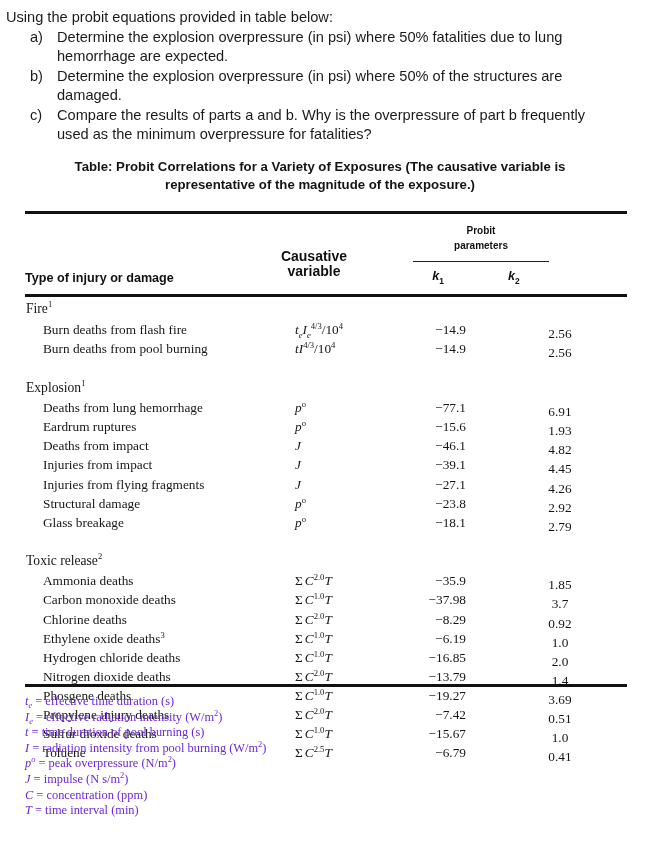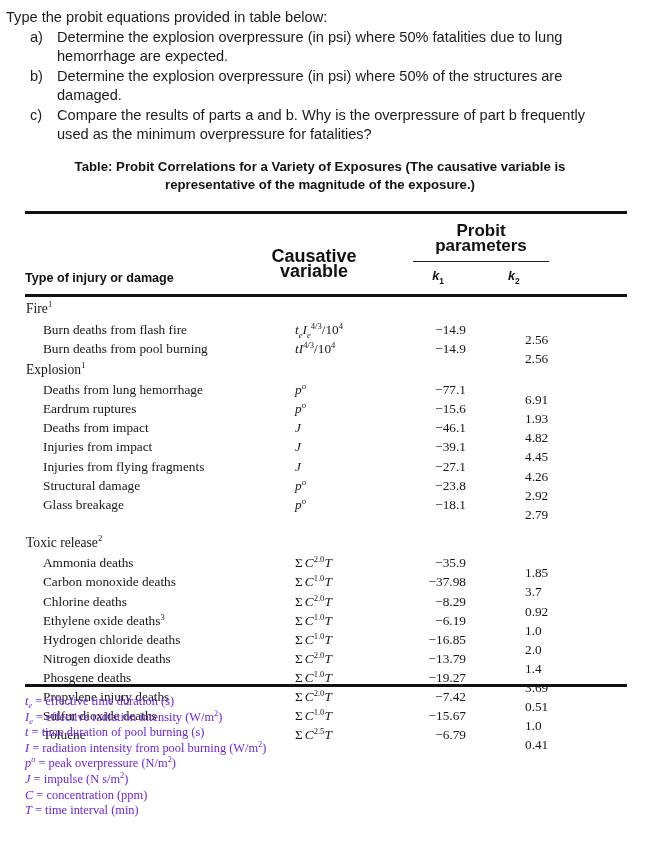--- a/index.html
+++ b/index.html
@@ -106,29 +106,29 @@
   #hdr-type {
     left: 25px;
     top: 66px;
     font-size: 12.6px;
   }
   #hdr-causative {
     left: 258px;
     top: 44px;
     width: 112px;
     text-align: center;
-    font-size: 18px;
+    font-size: 14px;
     line-height: 15px;
   }
   #hdr-probit {
     left: 400px;
     top: 18px;
     width: 162px;
     text-align: center;
-    font-size: 17px;
+    font-size: 10px;
     line-height: 15px;
   }
   #hdr-k1 {
     left: 402px;
     top: 64px;
     width: 72px;
     text-align: center;
     font-size: 12.6px;
     font-style: italic;
   }
@@ -180,23 +180,23 @@
     position: absolute;
     left: 378px;
     top: 0;
     width: 88px;
     text-align: right;
     font-family: "Liberation Serif", serif;
   }
   .cell-k2 {
     position: absolute;
     left: 525px;
-    top: 10px;
+    top: 4px;
     width: 70px;
-    text-align: left;
+    text-align: center;
     font-family: "Liberation Serif", serif;
   }
   .cell-var i, .cell-var em { font-style: italic; }
   .cell-var .sig { font-style: normal; padding-right: 2px; }
   sup.fn {
     font-size: 8.6px;
     vertical-align: super;
     line-height: 0;
   }
 
@@ -211,21 +211,21 @@
     line-height: 15.6px;
     color: #6d28d9;
   }
   #footnotes .fline { white-space: nowrap; }
   #footnotes i { font-style: italic; }
 </style>
 </head>
 <body>
 
 <div id="question-block">
-  <div class="q-intro">Type the probit equations provided in table below:</div>
+  <div class="q-intro">Using the probit equations provided in table below:</div>
   <ul class="q-list">
     <li class="q-item">
       <span class="q-marker">a)</span>
       <span class="q-text">Determine the explosion overpressure (in psi) where 50% fatalities due to lung hemorrhage are expected.</span>
     </li>
     <li class="q-item">
       <span class="q-marker">b)</span>
       <span class="q-text">Determine the explosion overpressure (in psi) where 50% of the structures are damaged.</span>
     </li>
     <li class="q-item">
@@ -270,21 +270,21 @@
         <div class="cell-var"><i>t<sub class="vsub" style="font-size: 8.6px; vertical-align: sub; line-height: 0;">e</sub>I<sub class="vsub" style="font-size: 8.6px; vertical-align: sub; line-height: 0;">e</sub></i><sup class="vsup" style="font-size: 8.6px; vertical-align: super; line-height: 0; font-style: normal;">4/3</sup>/10<sup class="vsup" style="font-size: 8.6px; vertical-align: super; line-height: 0; font-style: normal;">4</sup></div>
         <div class="cell-k1">−14.9</div>
         <div class="cell-k2">2.56</div>
       </div>
       <div class="row">
         <div class="cell-label">Burn deaths from pool burning</div>
         <div class="cell-var"><i>tI</i><sup class="vsup" style="font-size: 8.6px; vertical-align: super; line-height: 0; font-style: normal;">4/3</sup>/10<sup class="vsup" style="font-size: 8.6px; vertical-align: super; line-height: 0; font-style: normal;">4</sup></div>
         <div class="cell-k1">−14.9</div>
         <div class="cell-k2">2.56</div>
       </div>
-      <div class="row group" style="margin-top: 2px; padding-left: 28px;">
+      <div class="row group" style="margin-top: 20px; padding-left: 28px;">
         <div class="cell-label">Explosion<sup class="fn">1</sup></div>
       </div>
       <div class="row">
         <div class="cell-label">Deaths from lung hemorrhage</div>
         <div class="cell-var"><i>p</i><sup class="vsup" style="font-size: 8.6px; vertical-align: super; line-height: 0; font-style: normal;">o</sup></div>
         <div class="cell-k1">−77.1</div>
         <div class="cell-k2">6.91</div>
       </div>
       <div class="row">
         <div class="cell-label">Eardrum ruptures</div>

